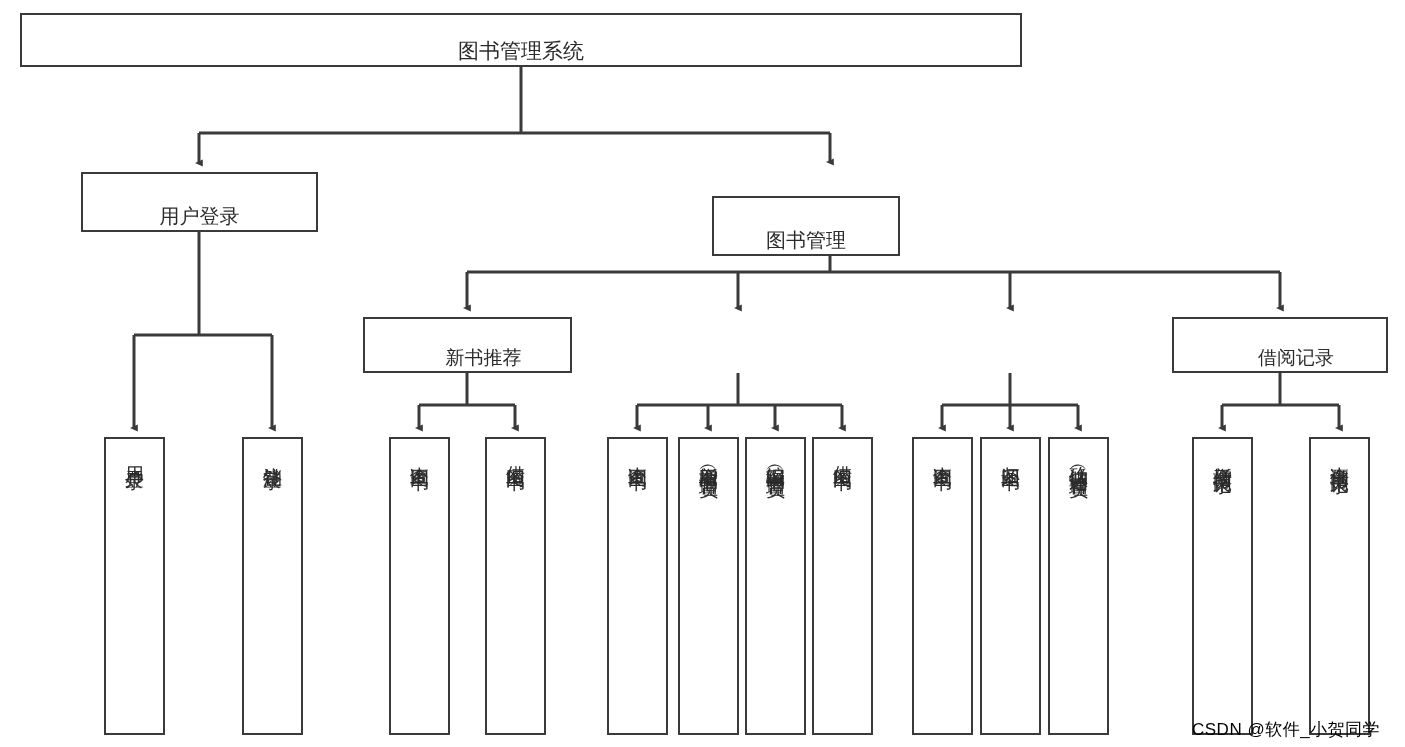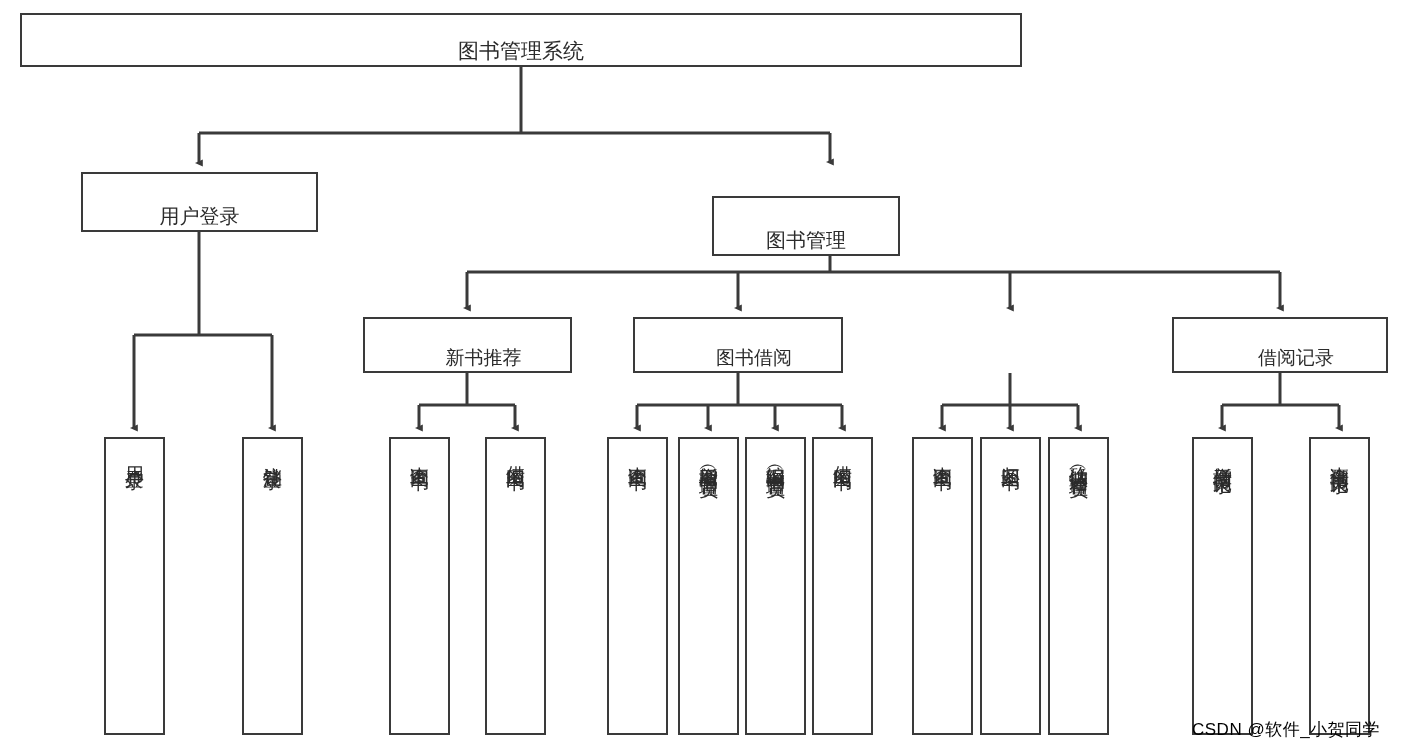--- a/index.html
+++ b/index.html
@@ -132,23 +132,20 @@
   <div class="node level2" style="left:81px; top:172px; width:237px; height:60px;">
     <span>用户登录</span>
   </div>
   <div class="node level2" style="left:712px; top:172px; width:188px; height:60px;margin-top:24px;">
     <span>图书管理</span>
   </div>
 
   <div class="node level3" style="left:363px; top:317px; width:209px; height:56px;">
     <span>新书推荐</span>
   </div>
-  <div class="node level3" style="left:633px; top:317px; width:210px; height:56px;">
-    <span>图书借阅</span>
-  </div>
   <div class="node level3" style="left:1172px; top:317px; width:216px; height:56px;">
     <span>借阅记录</span>
   </div>
 
   <div class="node leaf" style="left:104px; top:437px; width:61px; height:298px;">
     <span class="vtext">用户登录</span>
   </div>
   <div class="node leaf" style="left:242px; top:437px; width:61px; height:298px;">
     <span class="vtext">注销登录</span>
   </div>

